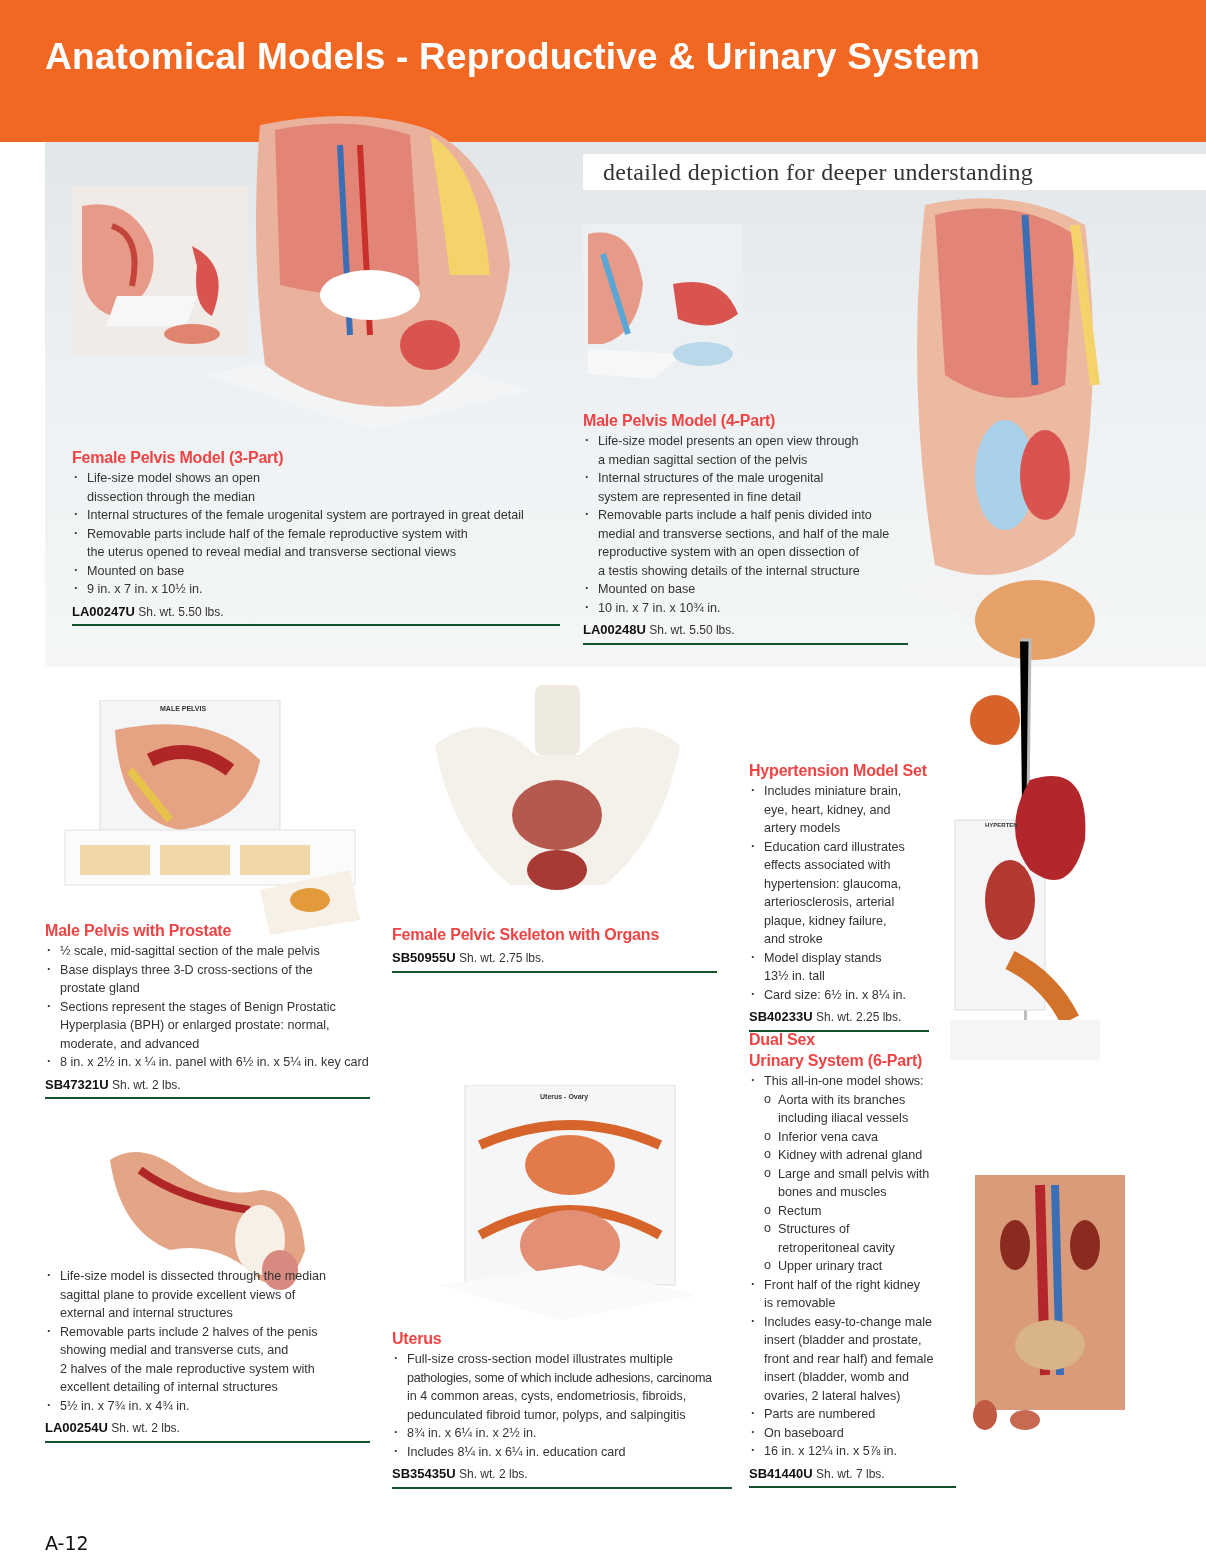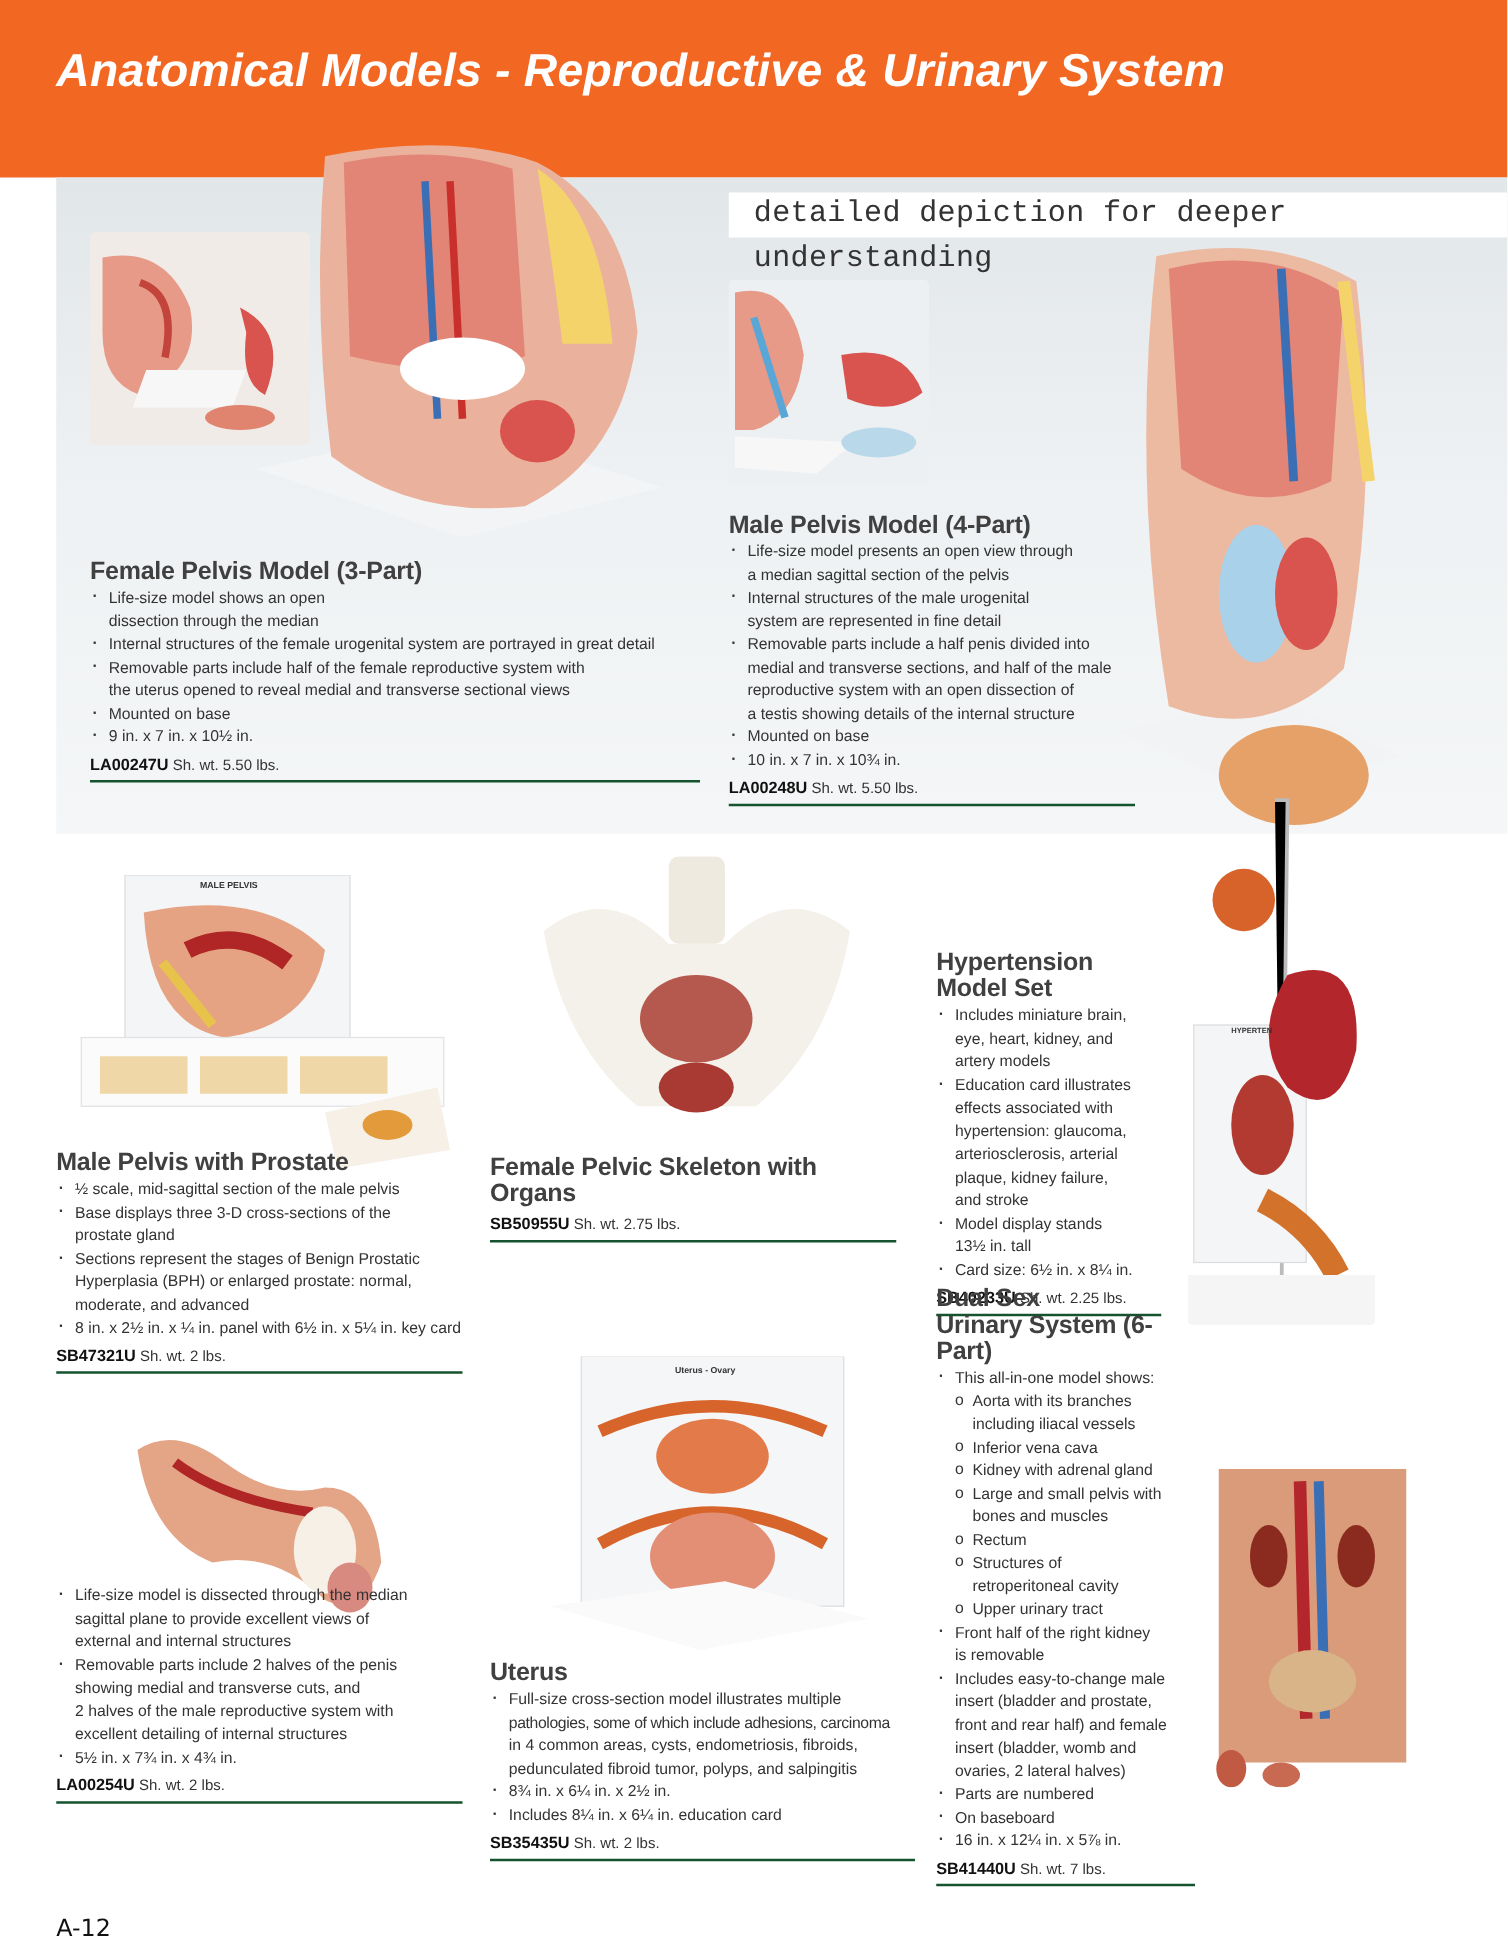--- a/index.html
+++ b/index.html
@@ -1,24 +1,24 @@
 <!DOCTYPE html>
 <html><head>
 <meta charset="utf-8">
 <style>
   * { box-sizing: border-box; margin: 0; padding: 0; }
   body { width: 1206px; height: 1557px; background: #ffffff; position: relative; overflow: hidden; font-family: "Liberation Sans", "DejaVu Sans", sans-serif; color: #2b2b2b; }
   .header { position: absolute; left: 0; top: 0; width: 1206px; height: 142px; background: #f26722; }
-  .header h1 { position: absolute; left: 45px; top: 36px; color: #fff; font-size: 37px; font-weight: bold; letter-spacing: 0.2px; font-family: "Liberation Sans", sans-serif; font-style: italic; }
+  .header h1 { position: absolute; left: 45px; top: 36px; color: #fff; font-size: 37px; font-weight: bold; letter-spacing: 0.2px; font-family: "Liberation Sans", sans-serif; }
   .gray-panel { position: absolute; left: 45px; top: 142px; width: 1161px; height: 525px; background: linear-gradient(180deg, #e1e6e9 0%, #eef1f3 45%, #f4f6f7 100%); }
-  .tagline { position: absolute; left: 583px; top: 154px; width: 623px; height: 36px; background: #fff; padding-left: 20px; line-height: 36px; font-size: 24px; color: #333; font-family: Liberation Mono, monospace; letter-spacing: 0.3px; }
+  .tagline { position: absolute; left: 583px; top: 154px; width: 623px; height: 36px; background: #fff; padding-left: 20px; line-height: 36px; font-size: 24px; color: #333; font-family: Liberation Serif, serif; letter-spacing: 0.3px; }
   .img { position: absolute; border-radius: 4px; overflow: hidden; }
   .img svg { width: 100%; height: 100%; display: block; }
   .product { position: absolute; font-size: 12.6px; line-height: 18.5px; color: #333; }
-  .product h2 { color: #404040; font-size: 20px; font-weight: bold; line-height: 21px; margin-bottom: 1px; letter-spacing: -0.2px; }
+  .product h2 { color: #ef4444; font-size: 16px; font-weight: bold; line-height: 21px; margin-bottom: 1px; letter-spacing: -0.2px; }
   .product ul { list-style: none; }
   .product li { position: relative; padding-left: 15px; }
   .product li::before { content: "·"; position: absolute; left: 2px; top: -1px; font-weight: bold; }
   .product li.sub { padding-left: 29px; }
   .product li.sub::before { content: "o"; left: 15px; font-weight: normal; }
   .product li.cont { }
   .product li.cont::before { content: ""; }
   .sku { margin-top: 4px; padding-bottom: 3px; border-bottom: 2px solid #14532d; font-size: 12px; }
   .sku b { color: #111; font-size: 13px; font-weight: bold; }
   .page-num { position: absolute; left: 45px; top: 1532px; font-size: 19px; color: #111; font-family: "DejaVu Sans", sans-serif; text-align: right; }

